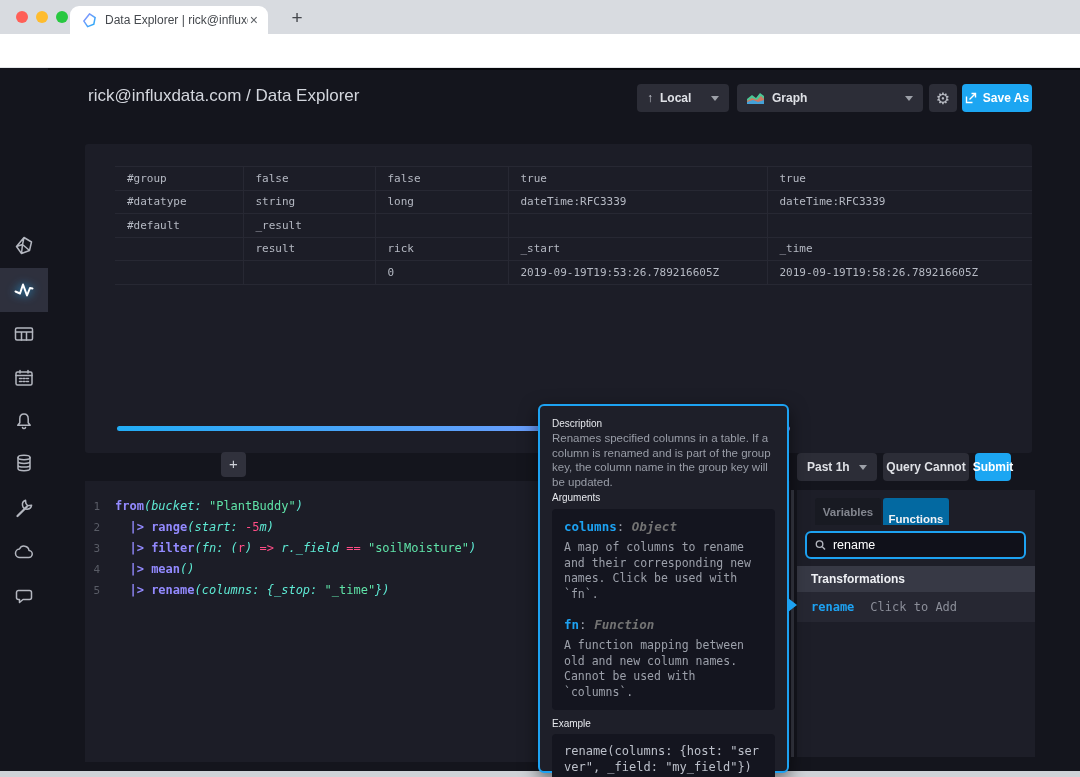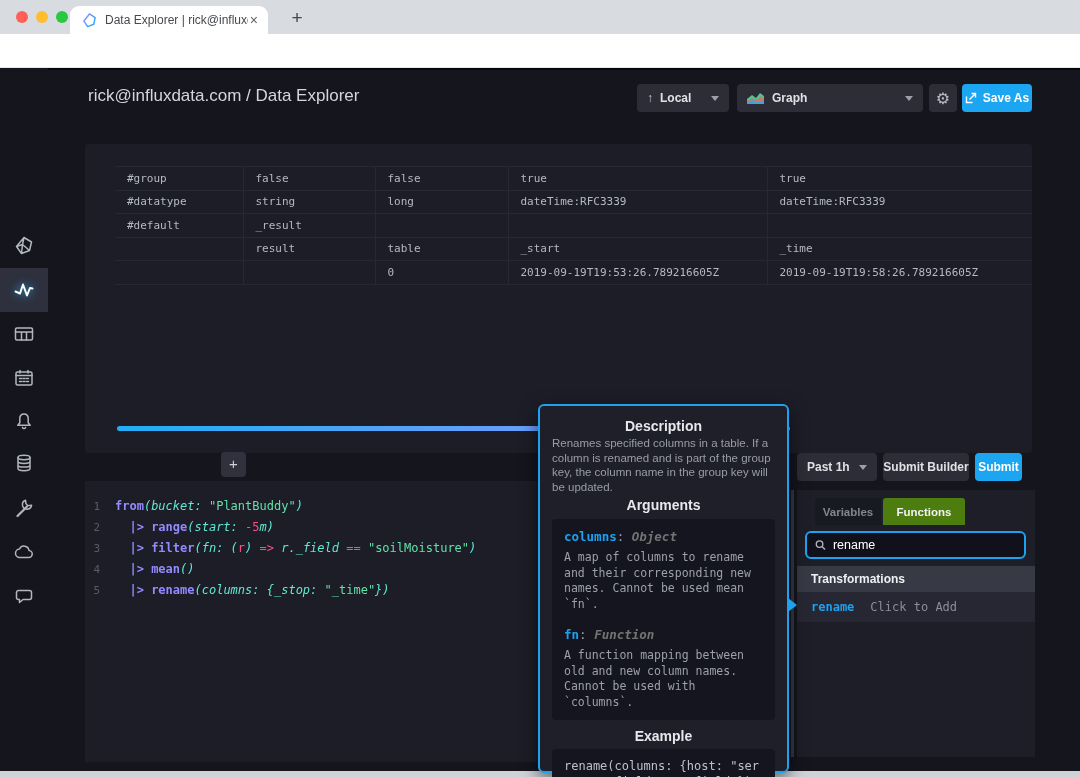--- a/index.html
+++ b/index.html
@@ -68,37 +68,37 @@
   .code { font-family:"DejaVu Sans Mono", monospace; font-size:12px; color:#c3c7d1; }
   .tok-k { color:#938aff; font-weight:bold; }
   .tok-p { color:#5eead4;font-style:italic; }
   .tok-s { color:#5fe3a8; }
   .tok-o { color:#ff4d86; }
 
   
   .rp-ctl { position:absolute; top:453px; height:28px; border-radius:4px; background:#2c2d37; color:#dfe1e6; font-size:12px; font-weight:bold; display:flex; align-items:center; justify-content:center; }
   .dd-range { left:797px; width:80px; justify-content:flex-start; padding-left:10px; }
   .btn-builder { left:883px; width:86px; }
-  .btn-submit { left:975px; width:47px; background:#1ca6f2; color:#fff; }
+  .btn-submit { left:975px; width:36px; background:#1ca6f2; color:#fff; }
   .panel-divider { position:absolute; left:791px; top:490px; width:3px; height:267px; background:#363843; }
   .fn-panel { position:absolute; left:797px; top:490px; width:238px; height:267px; background:#1d1e28; }
   .fn-tab { position:absolute; top:8px; height:27px; font-size:11.5px; font-weight:bold; display:flex; align-items:center; justify-content:center; border-radius:3px 3px 0 0; }
   .tab-variables { left:18px; width:66px; background:#181a22; color:#83868f; }
-  .tab-functions { left:86px; width:82px; background:#4d7c0f; color:#f1f2f5; }
+  .tab-functions { left:86px; width:66px; background:#0369a1; color:#f1f2f5;align-items:flex-end; }
   .fn-search { position:absolute; left:8px; top:41px; width:221px; height:28px; background:#10111a; border:2px solid #1da2f2; border-radius:6px; display:flex; align-items:center; padding:0 8px; }
   .fn-search input { background:transparent; border:none; outline:none; color:#fff; font-size:12.5px; width:100%; margin-left:7px; font-family:"Liberation Sans", sans-serif; }
   .fn-section { position:absolute; left:0; top:76px; width:238px; height:26px; background:#373945; color:#eef0f4; font-size:12px; font-weight:bold; line-height:26px; padding-left:14px; }
   .fn-item { position:absolute; left:0; top:102px; width:238px; height:30px; background:#262732; display:flex; align-items:center; font-family:"DejaVu Sans Mono", monospace; font-size:12px; }
   .fn-name { color:#1da2f2; font-weight:bold; margin-left:14px; }
   .fn-hint { color:#8b8e99; margin-left:16px; }
 
   
   .tooltip { position:absolute; left:538px; top:404px; width:251px; height:369px; background:#1e1f29; border:2px solid #1da2f2; border-radius:6px; padding:9px 12px; z-index:50; box-shadow:0 6px 18px rgba(0,0,0,.55); }
   .tt-arrow { position:absolute; right:-10px; top:192px; width:0; height:0; border-top:7px solid transparent; border-bottom:7px solid transparent; border-left:9px solid #1da2f2; }
-  .tt-title { font-size:14px; font-weight:bold; color:#e6e8ed; margin-top:3px;text-align:center; }
+  .tt-title { font-size:10px; font-weight:normal; color:#e6e8ed; margin-top:3px; }
   .tt-desc { font-size:11.5px; color:#999da7; line-height:14.5px; word-break:break-all; margin-top:2px; }
   .tt-box { background:#14151f; border-radius:4px; padding:10px 12px; margin-top:6px; }
   .arg + .arg { margin-top:15px; }
   .arg-head { font-family:"DejaVu Sans Mono", monospace; font-size:12.5px; }
   .arg-name { color:#1da2f2; font-weight:bold; }
   .arg-colon { color:#9ca0aa; }
   .arg-type { color:#737373; font-weight:bold; font-style:italic; }
   .arg-desc { font-family:"DejaVu Sans Mono", monospace; font-size:11.5px; color:#9ca0aa; line-height:15.5px; margin-top:6px; }
   .tt-example-box { background:#14151f; border-radius:4px; padding:9px 12px; margin-top:5px; font-family:"DejaVu Sans Mono", monospace; font-size:12px; color:#bcc0ca; line-height:16px; word-break:break-all; }
 
@@ -261,21 +261,21 @@
           <tr>
             <td>#default</td>
             <td>_result</td>
             <td></td>
             <td></td>
             <td></td>
           </tr>
           <tr>
             <td></td>
             <td>result</td>
-            <td>table</td>
+            <td>rick</td>
             <td>_start</td>
             <td>_time</td>
           </tr>
           <tr>
             <td></td>
             <td></td>
             <td>0</td>
             <td>2019-09-19T19:53:26.789216605Z</td>
             <td>2019-09-19T19:58:26.789216605Z</td>
           </tr>
@@ -294,21 +294,21 @@
         <div class="code-line"><span class="ln">4</span><span class="code"><span class="tok-p">  </span><span class="tok-k">|&gt; mean</span><span class="tok-p">()</span></span></div>
         <div class="code-line"><span class="ln">5</span><span class="code"><span class="tok-p">  </span><span class="tok-k">|&gt; rename</span><span class="tok-p">(columns: {_stop: </span><span class="tok-s">"_time"</span><span class="tok-p">})</span></span></div>
       </div>
   </div>
 
   <div class="rp-ctl dd-range">
     <span>Past 1h</span>
     <span class="caret"></span>
   </div>
   <div class="rp-ctl btn-builder">
-      <span>Submit Builder</span>
+      <span>Query Cannot</span>
     </div>
   <div class="rp-ctl btn-submit">
       <span>Submit</span>
     </div>
 
   <div class="panel-divider"></div>
 
   <div class="fn-panel">
     <div class="fn-tab tab-variables">
         <span>Variables</span>
@@ -331,21 +331,21 @@
   </div>
 
   <div class="tooltip">
     <div class="tt-arrow"></div>
     <div class="tt-title">Description</div>
     <div class="tt-desc">Renames specified columns in a table. If a column is renamed and is part of the group key, the column name in the group key will be updated.</div>
     <div class="tt-title">Arguments</div>
     <div class="tt-box" id="tooltip-args">
         <div class="arg">
           <div class="arg-head"><span class="arg-name">columns</span><span class="arg-colon">: </span><span class="arg-type">Object</span></div>
-          <div class="arg-desc">A map of columns to rename and their corresponding new names. Cannot be used mean `fn`.</div>
+          <div class="arg-desc">A map of columns to rename and their corresponding new names. Click be used with `fn`.</div>
         </div>
         <div class="arg">
           <div class="arg-head"><span class="arg-name">fn</span><span class="arg-colon">: </span><span class="arg-type">Function</span></div>
           <div class="arg-desc">A function mapping between old and new column names. Cannot be used with `columns`.</div>
         </div>
       </div>
     <div class="tt-title" style="margin-top:8px">Example</div>
     <div class="tt-example-box">rename(columns: {host: "server", _field: "my_field"})</div>
 
   </div>

